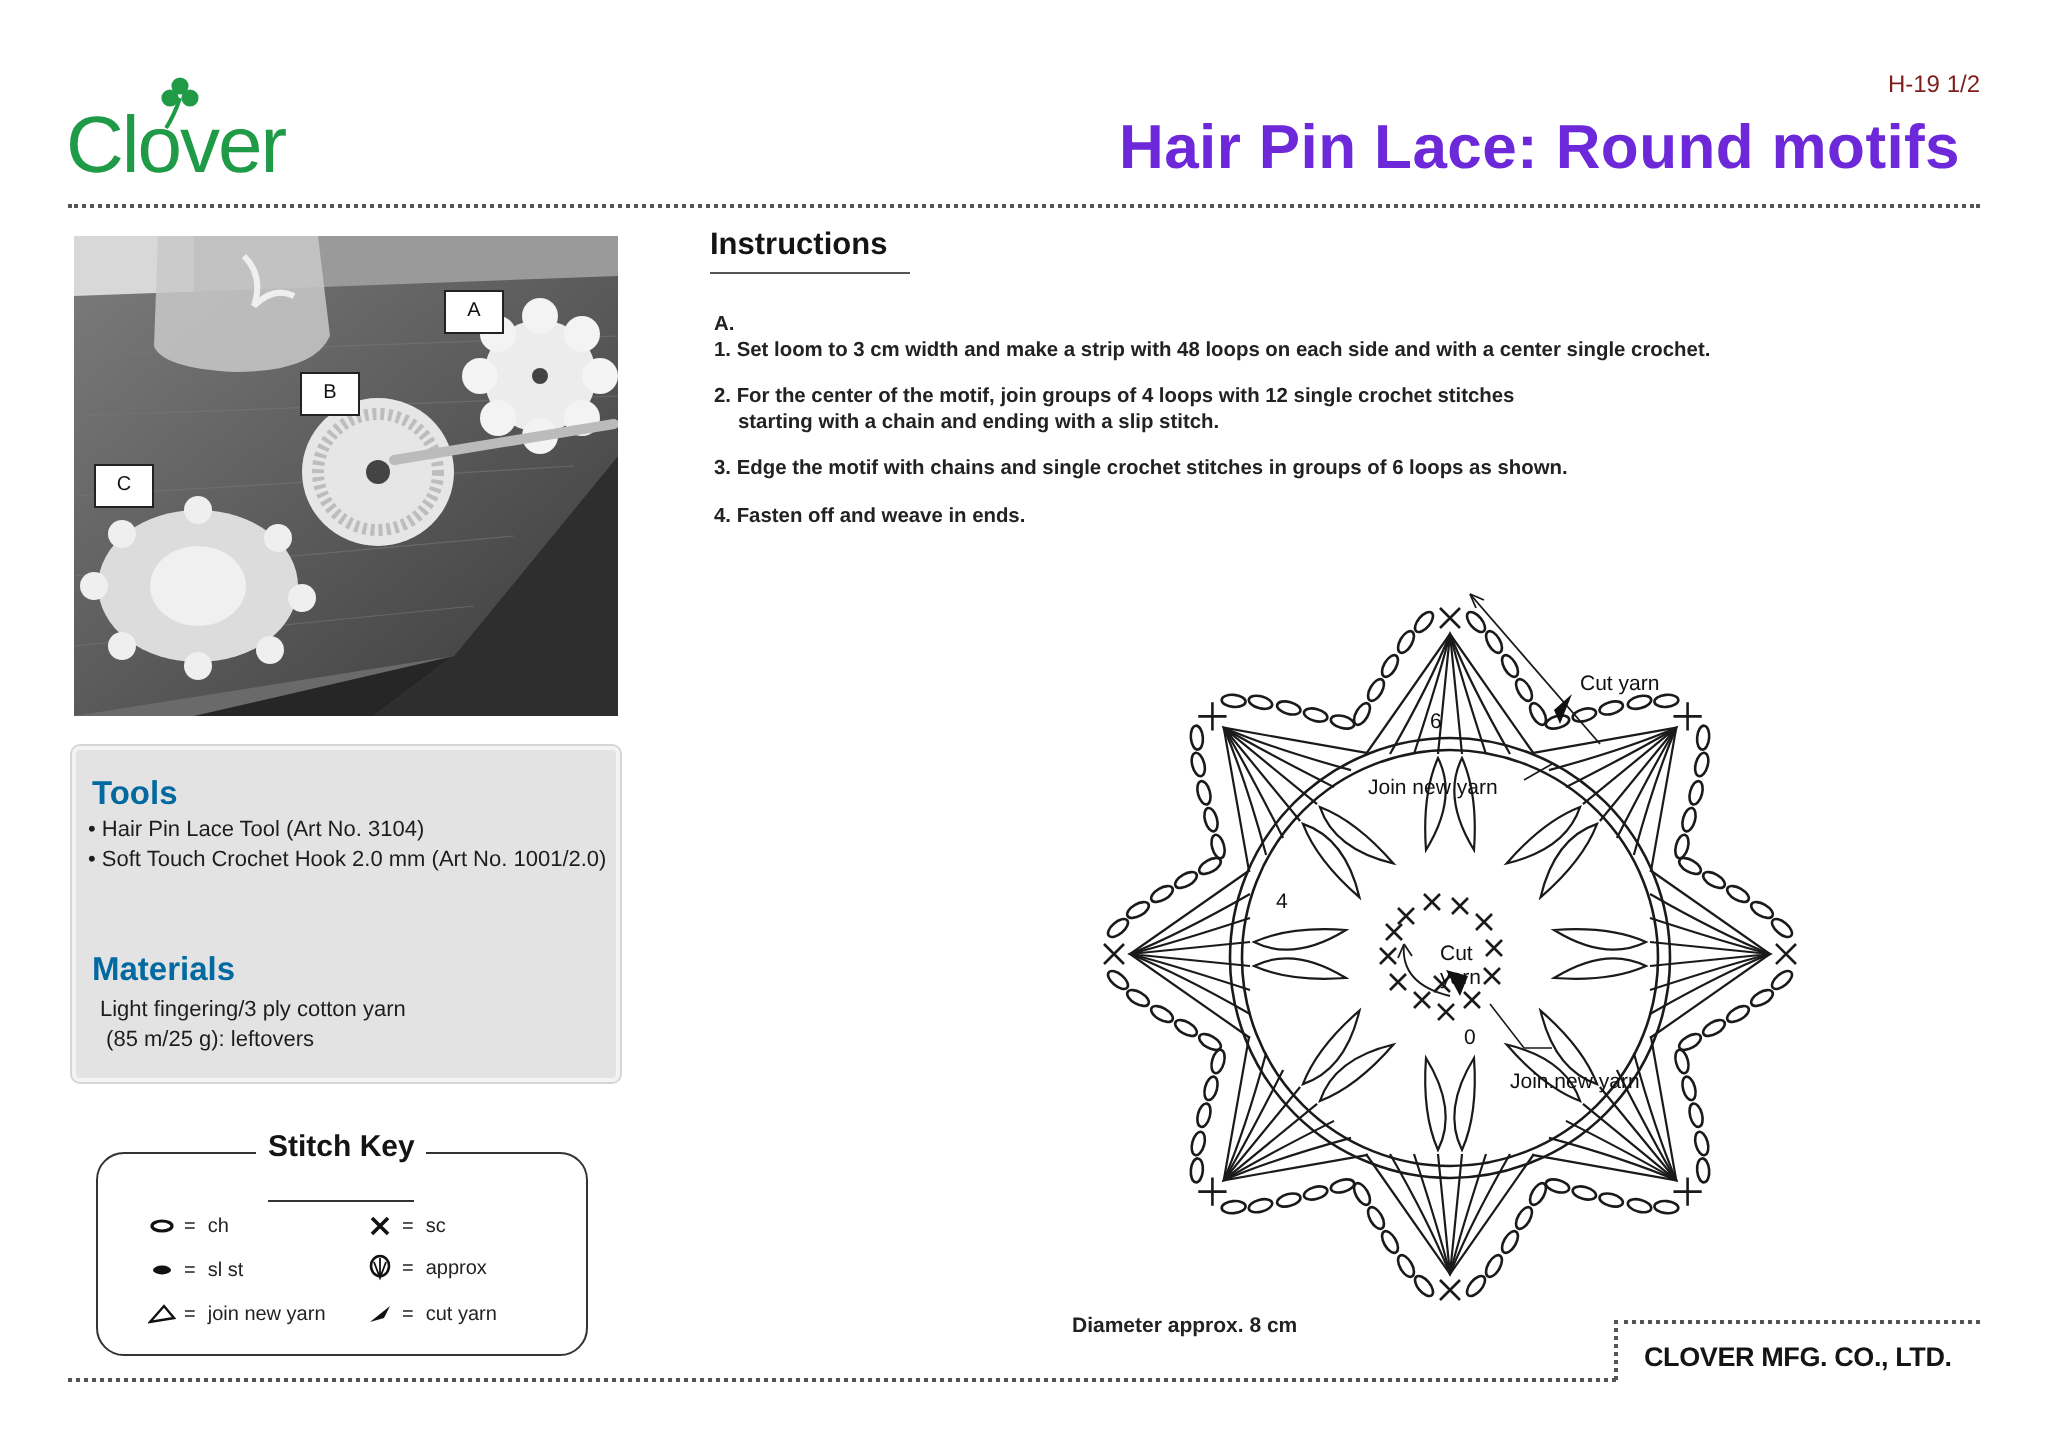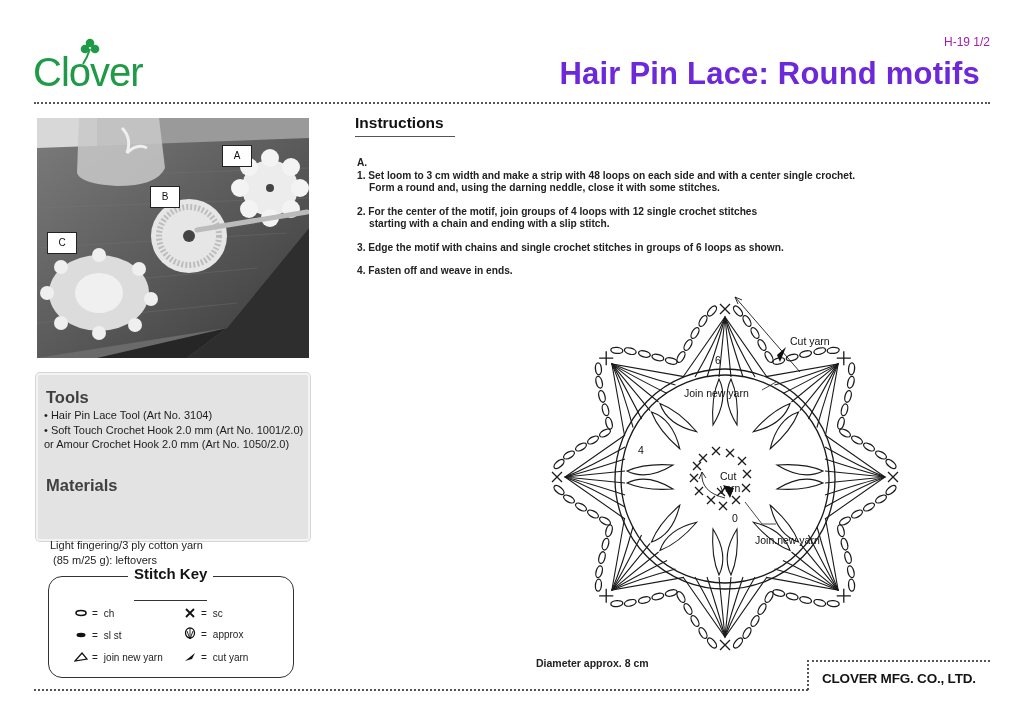--- a/index.html
+++ b/index.html
@@ -5,35 +5,35 @@
   html, body { margin:0; padding:0; background:#ffffff; }
   body { width:1024px; height:724px; position:relative; overflow:hidden;
          font-family:"Liberation Sans", sans-serif; color:#1a1a1a; }
   .abs { position:absolute; }
   .dots-h { position:absolute; height:0; border-top:2px dotted #555; }
   .dots-v { position:absolute; width:0; border-left:2px dotted #555; }
 
   #logo { left:33px; top:36px; width:150px; height:56px;text-decoration:underline; }
   #logo svg { display:block; }
 
-  #doc-code { right:34px; top:35px; font-size:12px; color:#a21caf; }
+  #doc-code { right:34px; top:35px; font-size:12px; color:#7f1d1d; }
   #title { right:44px; top:56px; font-size:31px; font-weight:bold; letter-spacing:0.2px; color:#6d28d9; }
 
   #photo { left:37px; top:118px; width:272px; height:240px; overflow:hidden; }
   .photo-label { position:absolute; background:#fff; border:1px solid #222; font-size:10px;
                  width:28px; height:20px; line-height:20px; text-align:center; color:#111; }
 
   #tools-box { left:36px; top:373px; width:274px; height:168px; background:#e3e3e3;
                border-radius:4px; box-shadow:inset 0 0 0 2px #f3f3f3, 0 0 0 1px #d5d5d5; }
-  #tools-box h3 { margin:0; font-size:16.5px; font-weight:bold; color:#404040;text-align:right; }
+  #tools-box h3 { margin:0; font-size:16.5px; font-weight:bold; color:#0369a1;text-align:right; }
   #tools-box .item { font-size:11px; line-height:14.5px; color:#1d1d1d; }
   #tools-title { left:10px; top:15px; }
   #tools-list { left:8px; top:35px; width:270px; }
   #materials-title { left:10px; top:103px; }
-  #materials-text { left:14px; top:125px;margin-top:40px; }
+  #materials-text { left:14px; top:125px; }
 
   #stitch-box { left:48px; top:576px; width:244px; height:100px; border:1.5px solid #333;
                 border-radius:14px; }
   #stitch-title { left:128px; top:565px; background:#fff; padding:0 6px; font-size:15px;
                   font-weight:bold; color:#141414; }
   #stitch-title span { border-bottom:1.5px solid #333; padding-bottom:18px; }
   .key-row { position:absolute; font-size:10px; color:#222; display:flex; align-items:center; }
   .key-sym { width:14px; height:12px; display:inline-flex; align-items:center; justify-content:center; }
   .key-eq { margin:0 6px 0 4px; }
 
@@ -136,21 +136,20 @@
   <div class="photo-label" style="left:185px; top:27px;">A</div>
   <div class="photo-label" style="left:113px; top:68px;">B</div>
   <div class="photo-label" style="left:10px; top:114px;">C</div>
 </div>
 
 <div id="tools-box" class="abs">
   <h3 id="tools-title" class="abs">Tools</h3>
   <div id="tools-list" class="abs">
     <div class="item">• Hair Pin Lace Tool (Art No. 3104)</div>
     <div class="item">• Soft Touch Crochet Hook 2.0 mm (Art No. 1001/2.0)</div>
-    <div class="item">or Amour Crochet Hook 2.0 mm (Art No. 1050/2.0)</div>
   </div>
   <h3 id="materials-title" class="abs">Materials</h3>
   <div id="materials-text" class="abs">
     <div class="item">Light fingering/3 ply cotton yarn</div>
     <div class="item" style="white-space:pre"> (85 m/25 g): leftovers</div>
   </div>
 </div>
 
 <div id="stitch-box" class="abs"></div>
 <div id="stitch-title" class="abs"><span>Stitch Key</span></div>
@@ -209,21 +208,20 @@
     </span>
   <span class="key-eq">=</span>
   <span>cut yarn</span>
 </div>
 
 <div id="instr-heading" class="abs">Instructions</div>
 <div id="instr-body" class="abs">
   <div>A.</div>
   <div class="step">
     <span>1. Set loom to 3 cm width and make a strip with 48 loops on each side and with a center single crochet.</span>
-    <span class="cont">Form a round and, using the darning neddle, close it with some stitches.</span>
   </div>
   <div class="step">
     <span>2. For the center of the motif, join groups of 4 loops with 12 single crochet stitches</span>
     <span class="cont">starting with a chain and ending with a slip stitch.</span>
   </div>
   <div class="step">
     <span>3. Edge the motif with chains and single crochet stitches in groups of 6 loops as shown.</span>
   </div>
   <div class="step">
     <span>4. Fasten off and weave in ends.</span>

